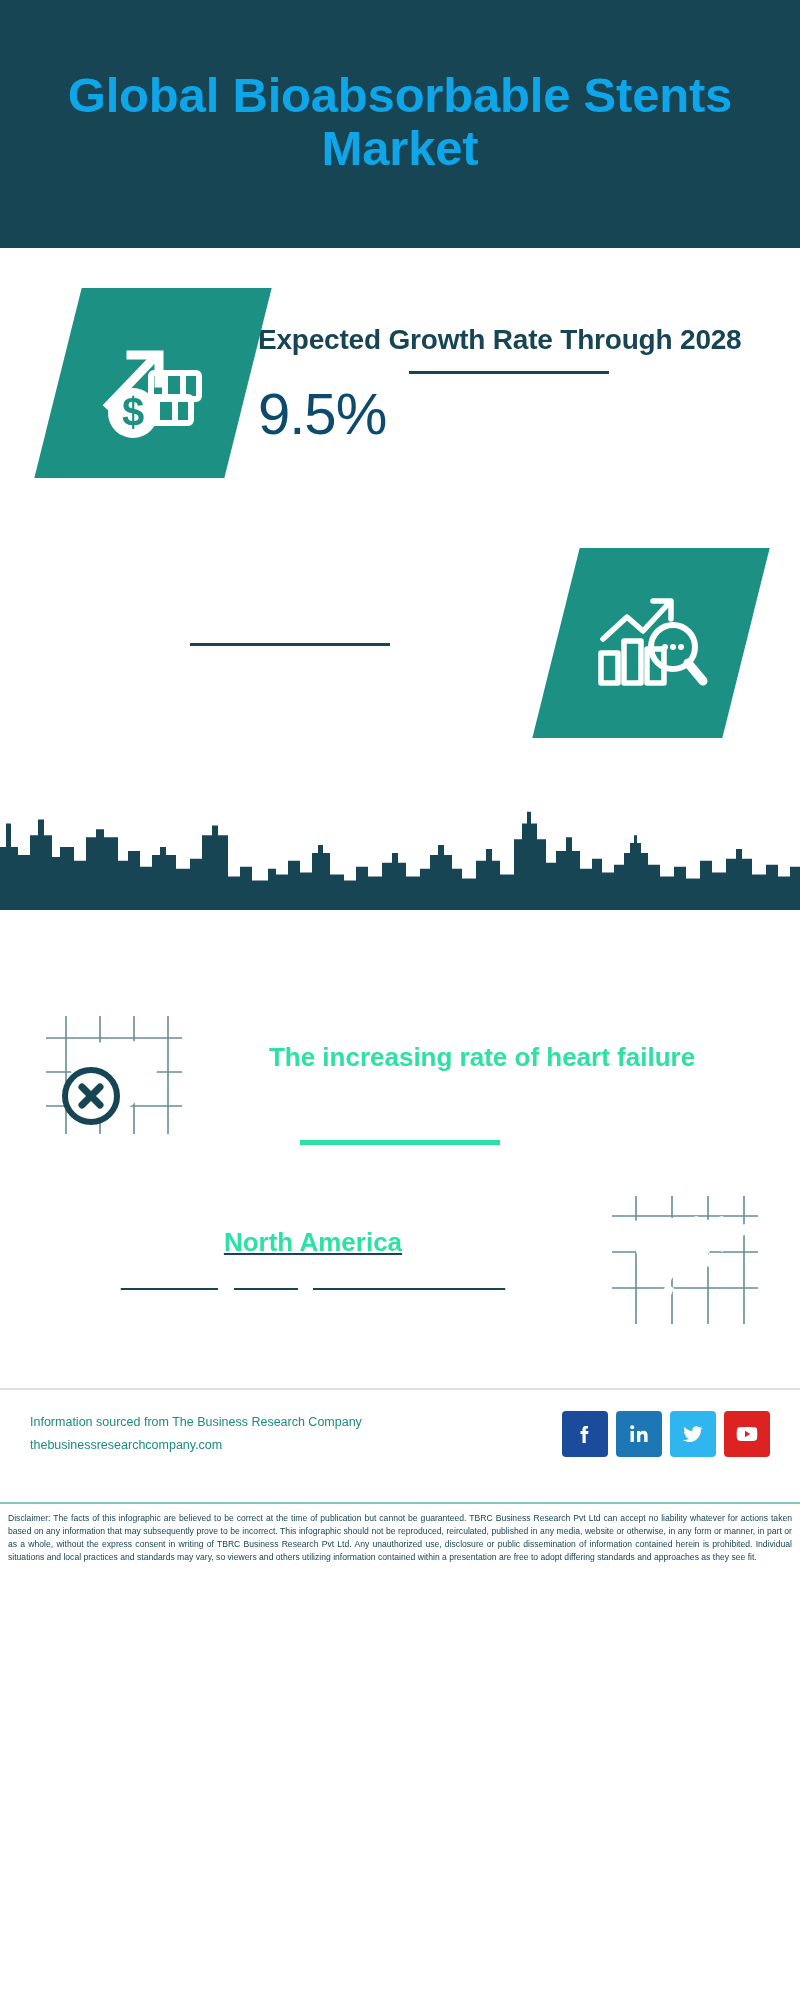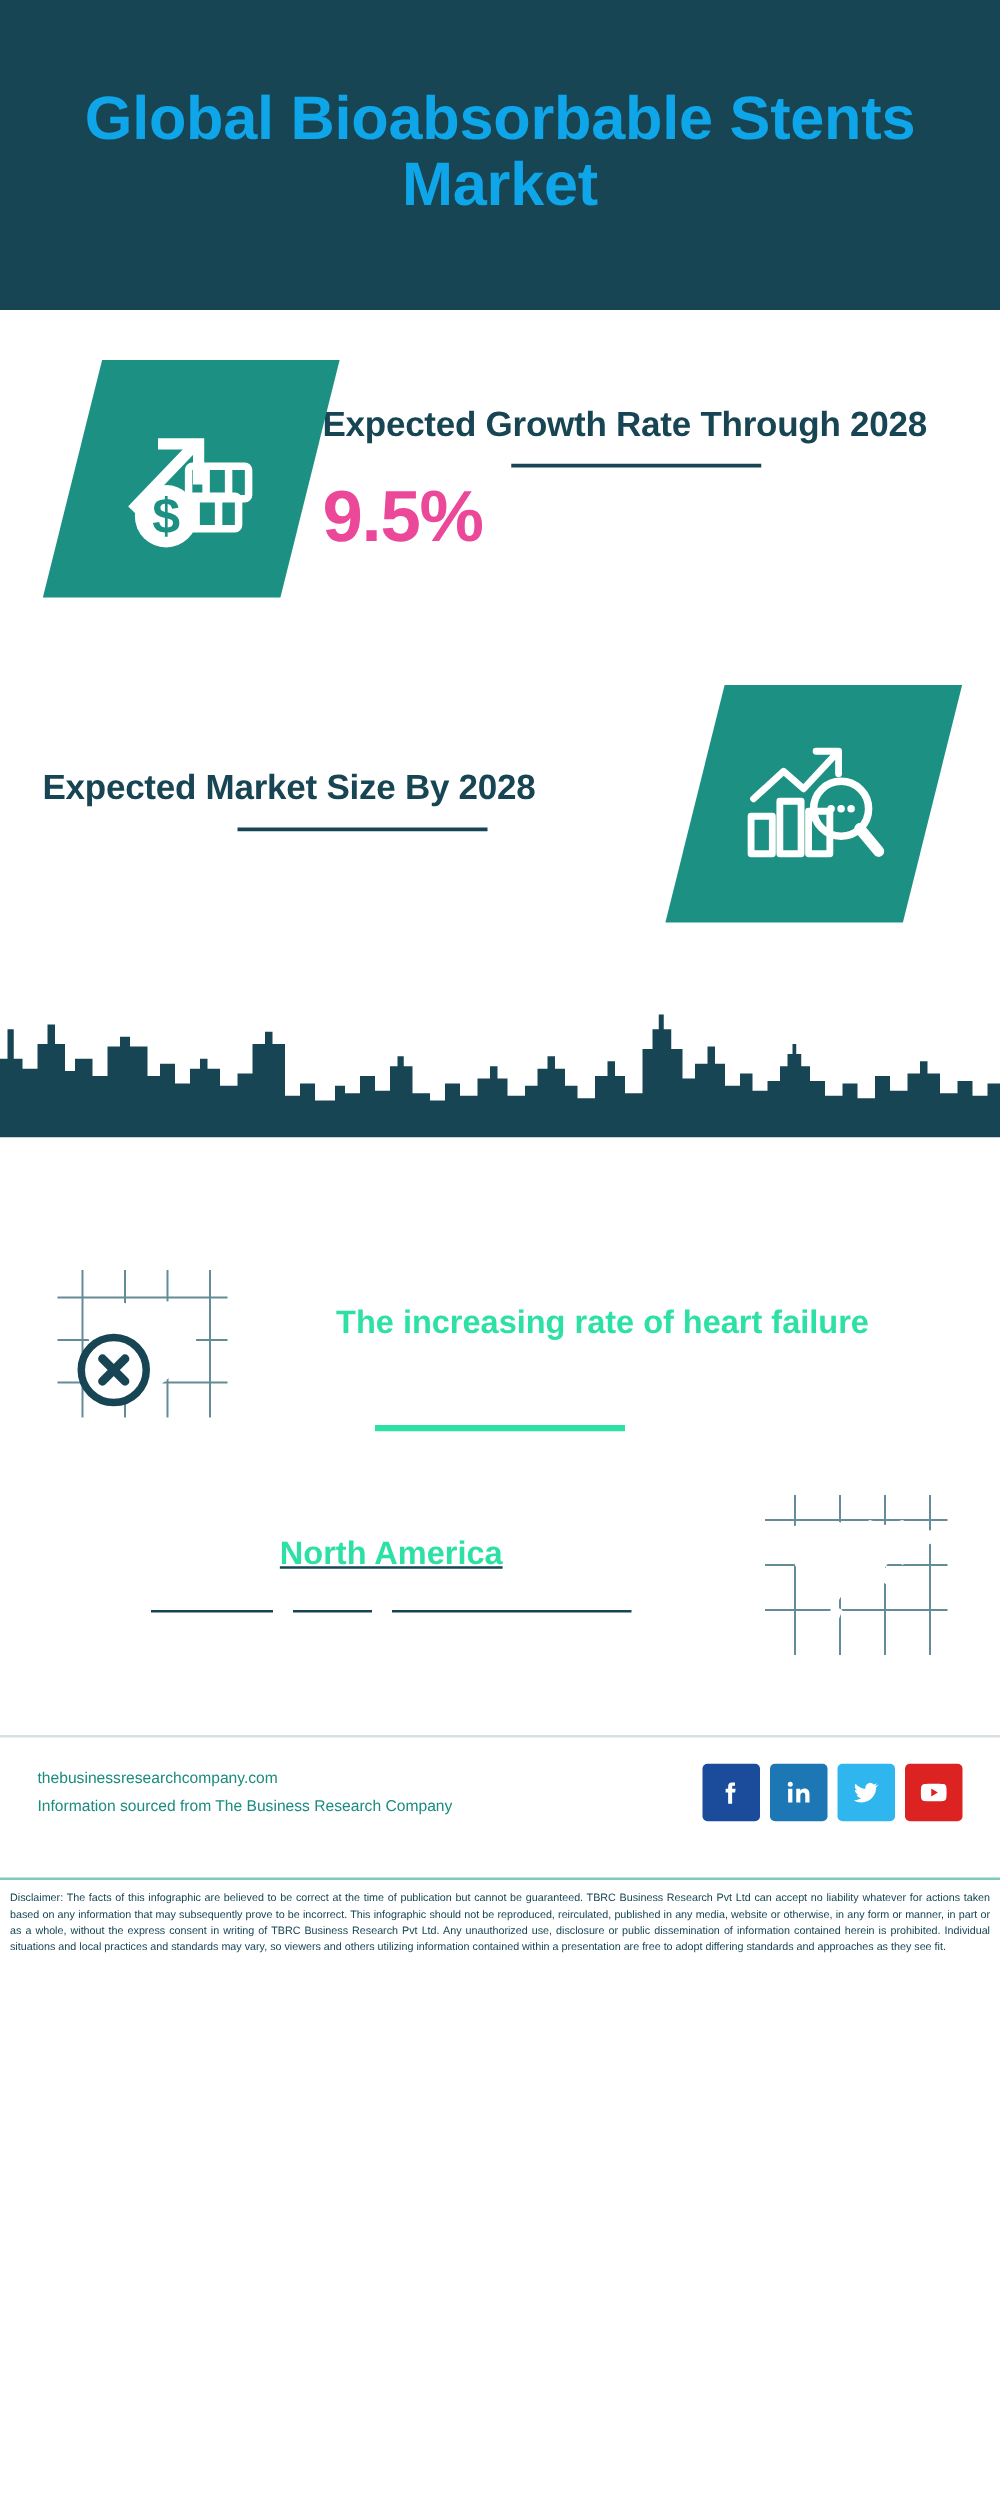--- a/index.html
+++ b/index.html
@@ -49,21 +49,21 @@
   .stat-text { flex:1; text-align:left; padding:0 10px; }
   .stat-title {
     font-size:28px; font-weight:bold; color:#174554;
     line-height:1.36; letter-spacing:-0.2px;
   }
   .rule {
     width:200px; height:3px; background:#174554;
     margin:12px auto 10px;
   }
   .stat-value {
-    font-size:58px; font-weight:bold; color:#ec4899;
+    font-size:58px; font-weight:normal; color:#0c4a6e;
     line-height:1.05; letter-spacing:-1px;
   }
 
   .row1 .para { margin-left:58px; }
   .row1 .stat-text { margin-right:30px; }
   .row2 .stat-text { margin-left:24px; }
   .row2 .para { margin-right:54px; }
   .skyline {
     position:absolute; top:0; left:0; width:800px; height:120px;
     transform:translateY(-118px);
@@ -162,21 +162,20 @@
       </div>
       <div class="stat-text">
         <div class="stat-title">Expected Growth Rate Through 2028</div>
         <div class="rule"></div>
         <div class="stat-value">9.5%</div>
       </div>
     </div>
 
     <div class="stat-row row2">
       <div class="stat-text">
-        <div class="stat-title">Expected Market Size By 2028</div>
         <div class="rule"></div>
       </div>
       <div class="para">
         <span class="ico">
           <svg width="120" height="120" viewBox="0 0 120 120">
             <g fill="none" stroke="#ffffff" stroke-width="5.5" stroke-linecap="round" stroke-linejoin="round">
               <path d="M12 58 L36 36 L52 50 L78 22"></path>
               <path d="M62 20 L80 20 L80 38"></path>
               <rect x="10" y="72" width="17" height="30"></rect>
               <rect x="33" y="60" width="17" height="42"></rect>
@@ -270,22 +269,22 @@
           <path fill="#ffffff" d="M74 100 L84 104 L78 114 L70 108 Z"></path>
           <path fill="#ffffff" d="M88 108 L98 114 L92 124 L84 118 Z"></path>
           <path fill="#ffffff" d="M128 36 L142 34 L148 42 L138 46 Z"></path>
         </svg>
       </div>
     </div>
   </div>
 
   <div class="source-bar">
     <div class="source-text">
+      <div>Information sourced from The Business Research Company</div>
       <div>thebusinessresearchcompany.com</div>
-      <div>Information sourced from The Business Research Company</div>
     </div>
     <div class="socials">
       <div class="soc fb">
         <svg width="24" height="24" viewBox="0 0 24 24">
             <path fill="#fff" d="M15 4h-2.5C10.5 4 9.5 5.3 9.5 7.2V9H7.5v3h2v9h3.2v-9h2.4l.4-3h-2.8V7.6c0-.7.2-1.1 1.1-1.1H15V4z"></path>
           </svg>
       </div>
       <div class="soc li">
         <svg width="24" height="24" viewBox="0 0 24 24">
             <g fill="#fff">

